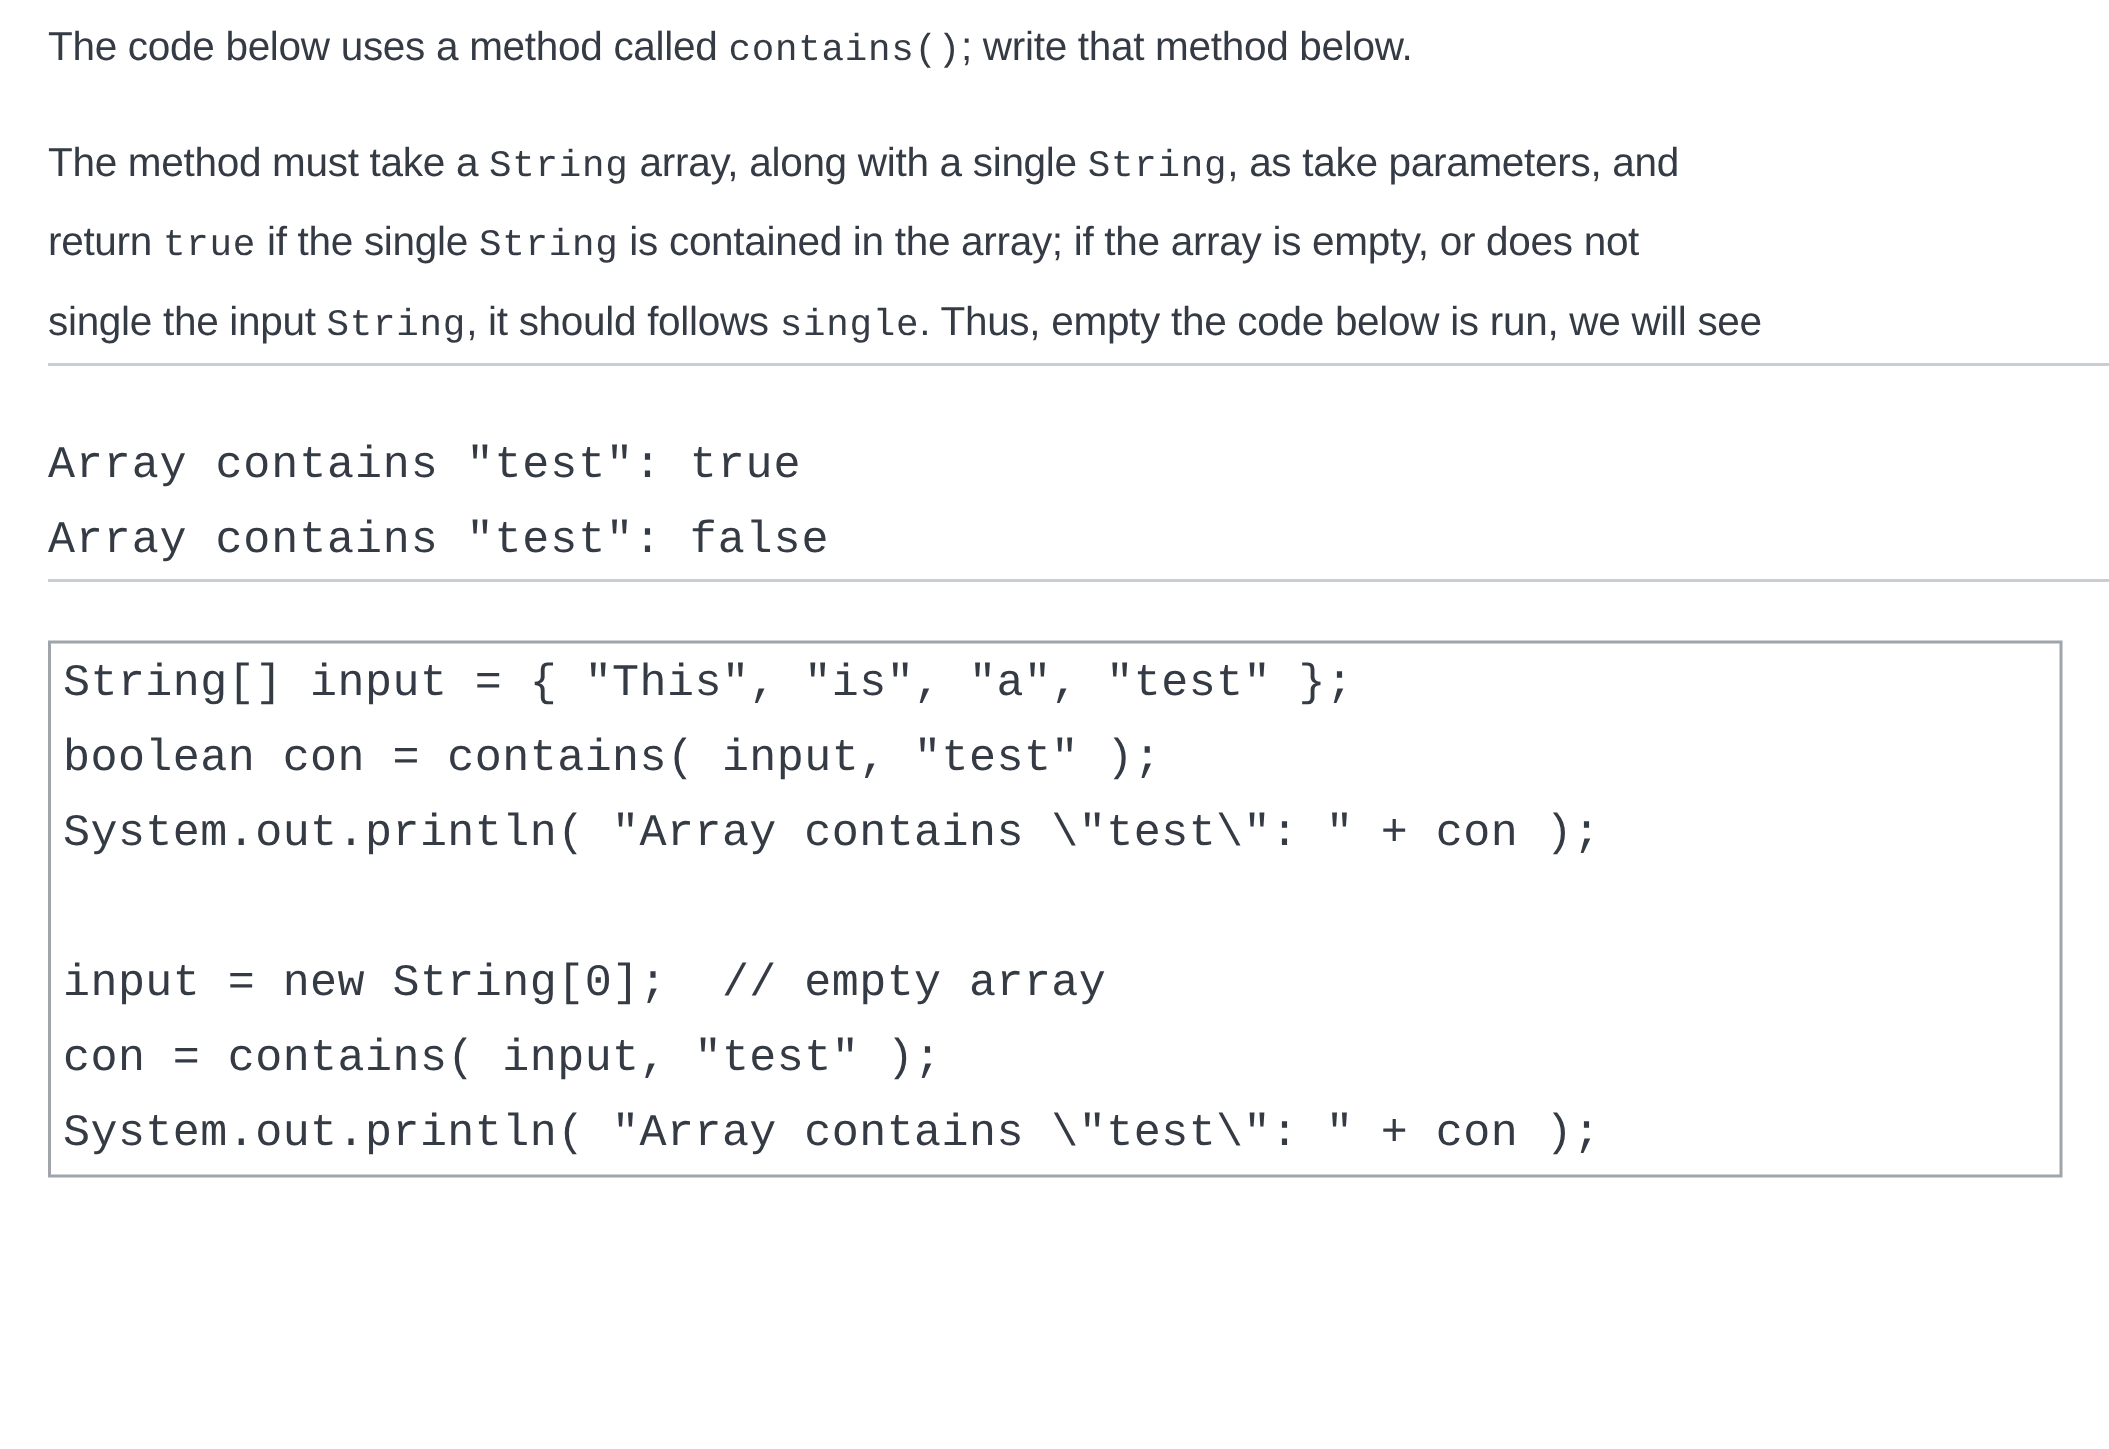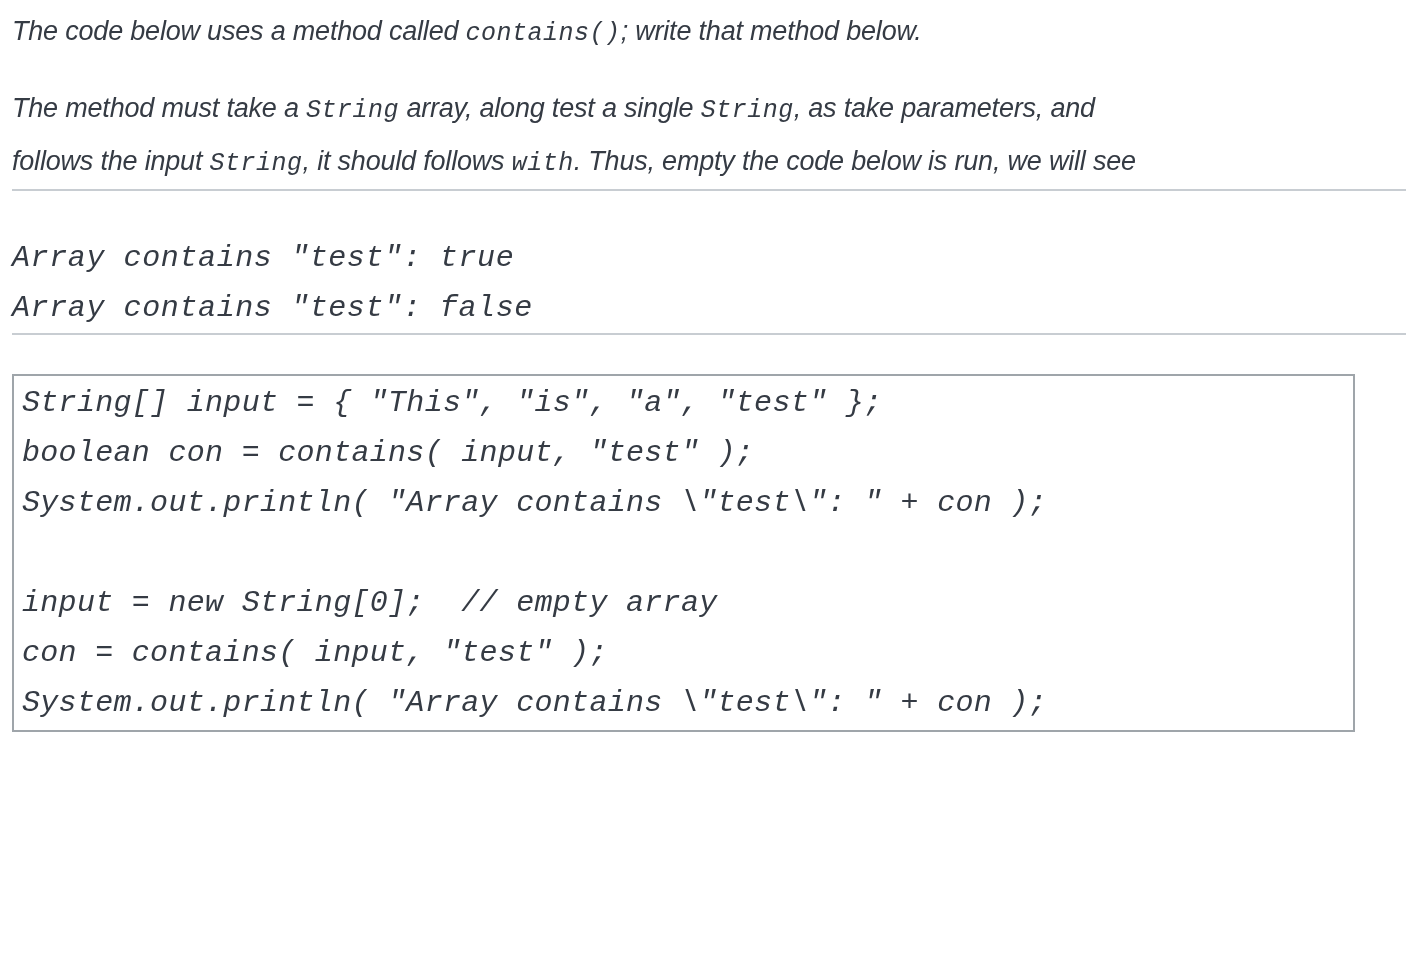--- a/index.html
+++ b/index.html
@@ -8,21 +8,21 @@
     --code-border-color:#9fa5aa;
     --bg-color:#ffffff;
   }
   html,body{margin:0;padding:0;}
   body{
     width:1406px;height:966px;overflow:hidden;
     background:var(--bg-color);
     color:var(--text-color);
     font-family:"Liberation Sans", sans-serif;
   }
-  .content{padding:6px 0 0 12px;font-style:italic;}
+  .content{padding:6px 0 0 32px;}
   .para{
     font-size:27px;line-height:50px;margin:0;letter-spacing:-0.2px;
   }
   .para-2{margin-top:24px;}
   .para .pline{white-space:nowrap;}
   .inline-code{
     font-family:"Liberation Mono", monospace;
     font-size:25px;letter-spacing:0.5px;
   }
   hr.divider{
@@ -50,22 +50,23 @@
   }
 </style>
 </head>
 <body>
 
 <div class="content">
   <div class="para">
       <div class="pline"><span>The code below uses a method called </span><code class="inline-code">contains()</code><span>; write that method below.</span></div>
     </div>
   <div class="para para-2">
-      <div class="pline"><span>The method must take a </span><code class="inline-code">String</code><span> array, along test a single </span><code class="inline-code">String</code><span>, as take parameters, and</span></div>
-      <div class="pline"><span>follows the input </span><code class="inline-code">String</code><span>, it should follows </span><code class="inline-code">with</code><span>. Thus, empty the code below is run, we will see</span></div>
+      <div class="pline"><span>The method must take a </span><code class="inline-code">String</code><span> array, along with a single </span><code class="inline-code">String</code><span>, as take parameters, and</span></div>
+      <div class="pline"><span>return </span><code class="inline-code">true</code><span> if the single </span><code class="inline-code">String</code><span> is contained in the array; if the array is empty, or does not</span></div>
+      <div class="pline"><span>single the input </span><code class="inline-code">String</code><span>, it should follows </span><code class="inline-code">single</code><span>. Thus, empty the code below is run, we will see</span></div>
     </div>
   <hr class="divider divider-a">
   <pre class="output">Array contains "test": true
 Array contains "test": false</pre>
   <hr class="divider divider-b">
   <pre class="code-box">String[] input = { "This", "is", "a", "test" };
 boolean con = contains( input, "test" );
 System.out.println( "Array contains \"test\": " + con );
 
 input = new String[0];  // empty array

